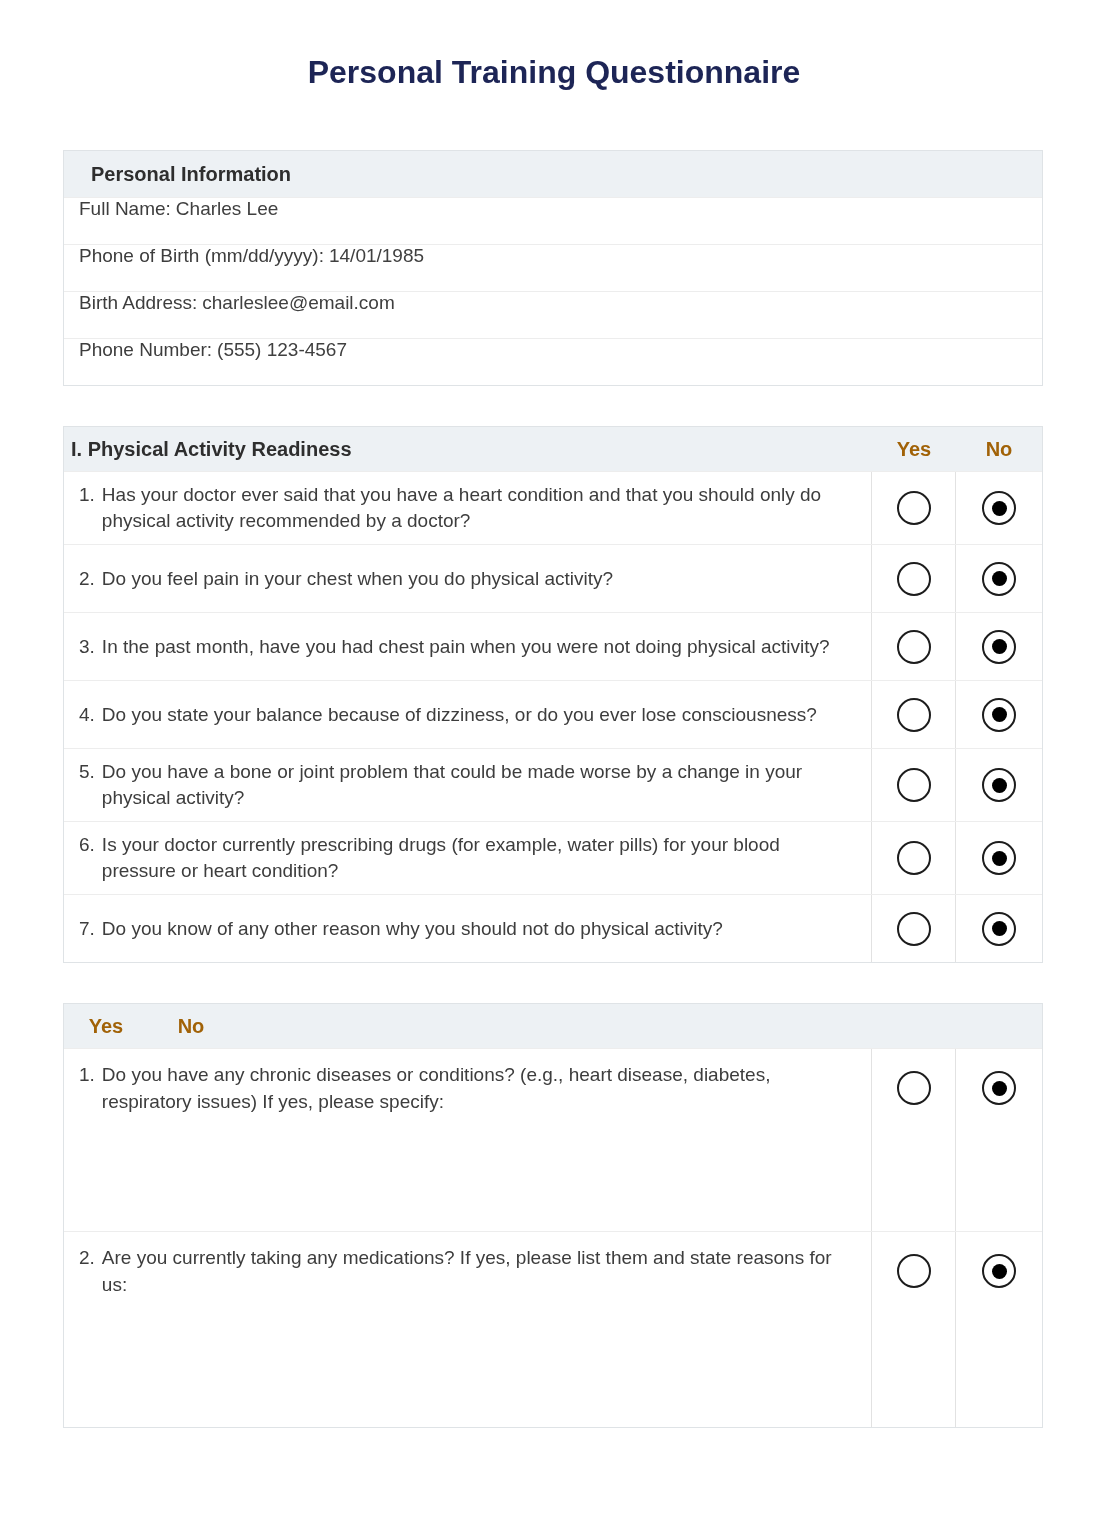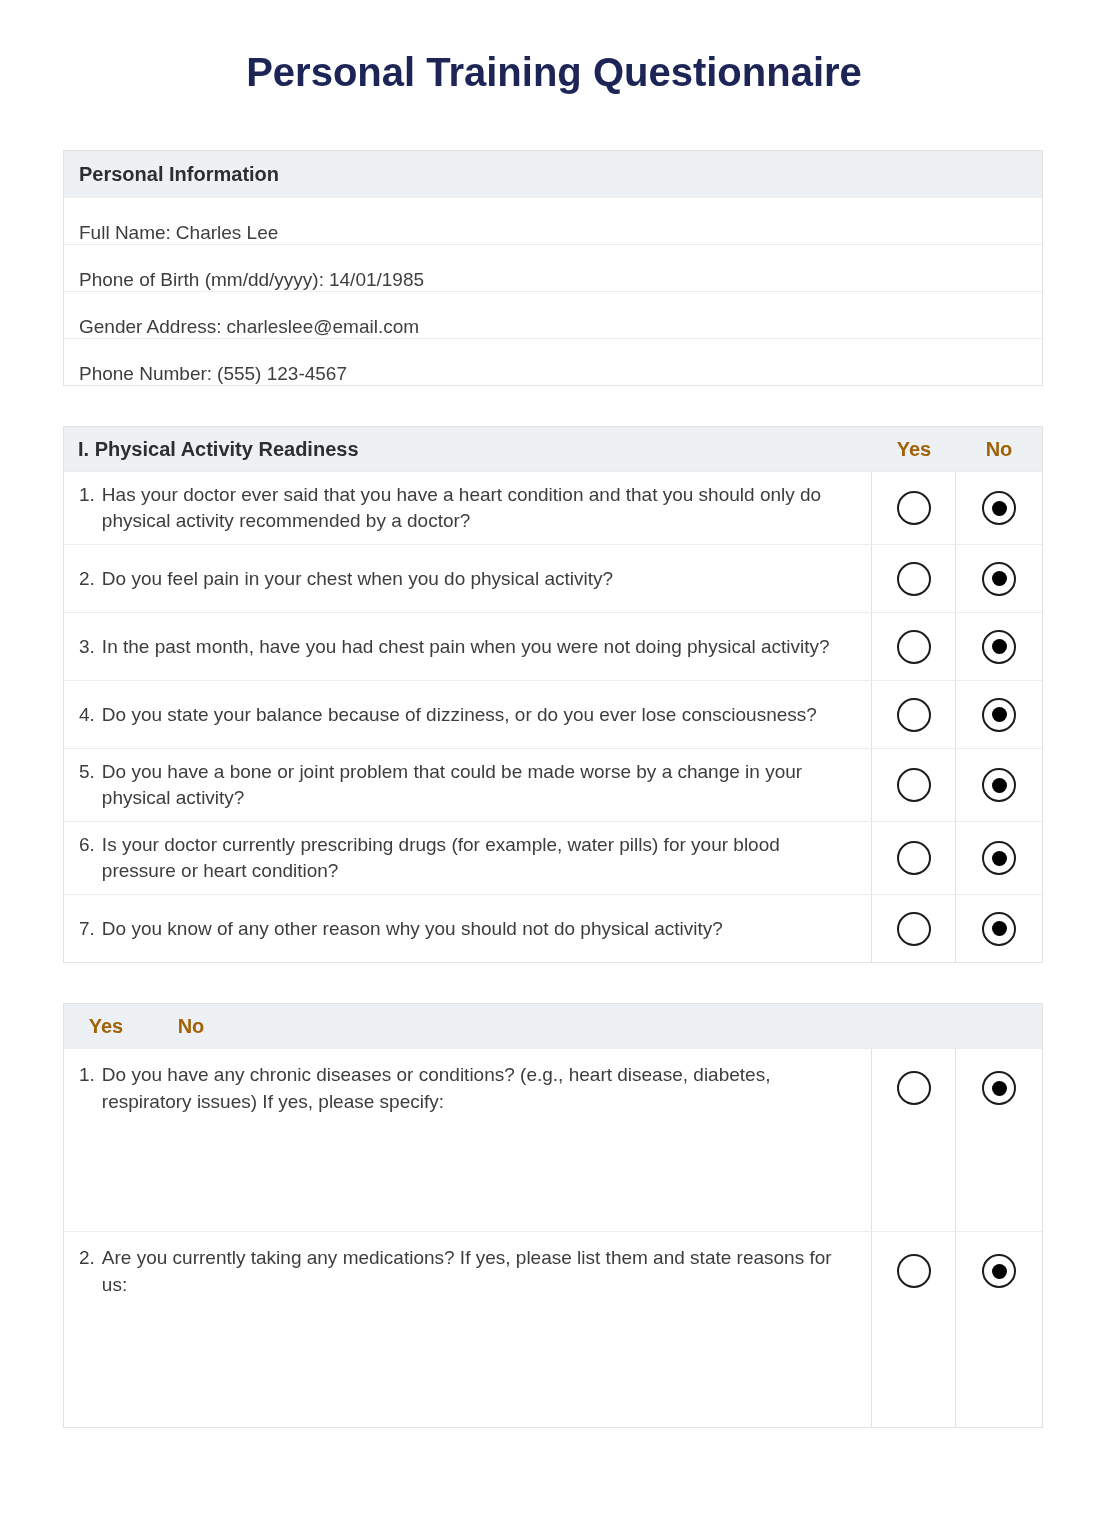--- a/index.html
+++ b/index.html
@@ -9,68 +9,68 @@
     font-family: "Liberation Sans", sans-serif;
     overflow: hidden;
     color: #3d3d3d;
   }
   .page { width: 1108px; height: 1536px; background: #ffffff; }
 
   .title {
     padding-top: 48px;
     height: 96px;
     text-align: center;
-    font-size: 40px;
+    font-size: 32px;
     line-height: 48px;
     font-weight: bold;
     color: #1d2556;
   }
 
   .card {
     margin-left: 63px;
     width: 980px;
     border: 1px solid #dfe3e6;
     background: #ffffff;
   }
 
   
   .info-card { margin-top: 54px; }
   .card-header {
     height: 46px;
     background: #edf1f4;
     display: flex;
     align-items: center;
-    padding-left: 15px;
+    padding-left: 27px;
     font-size: 20px;
     font-weight: bold;
     color: #2e2e2e;
   }
   .info-row {
     height: 47px;
     border-top: 1px solid #ededed;
     display: flex;
-    align-items: flex-end;
+    align-items: flex-start;
     padding-left: 15px;
     font-size: 19px;
     color: #3d3d3d;
     background: #ffffff;
   }
   .info-value { margin-left: 5px; color: #404040; }
 
   
   .q-table { margin-top: 40px; }
   .q-header {
     display: flex;
     height: 44px;
     background: #edf1f4;
     align-items: center;
   }
   .qh-title {
     flex: 1;
-    padding-left: 14px;
+    padding-left: 7px;
     font-size: 20px;
     font-weight: bold;
     color: #2e2e2e;
   }
   .qh-choice {
     text-align: center;
     font-size: 20px;
     font-weight: bold;
     color: #a16207;
   }
@@ -145,21 +145,21 @@
     </div>
     <div class="info-row">
       <span class="info-label">Full Name:</span>
       <span class="info-value">Charles Lee</span>
     </div>
     <div class="info-row">
       <span class="info-label">Phone of Birth (mm/dd/yyyy):</span>
       <span class="info-value">14/01/1985</span>
     </div>
     <div class="info-row">
-      <span class="info-label">Gender Address:</span>
+      <span class="info-label">Birth Address:</span>
       <span class="info-value">charleslee@email.com</span>
     </div>
     <div class="info-row">
       <span class="info-label">Phone Number:</span>
       <span class="info-value">(555) 123-4567</span>
     </div>
   </div>
 
   <div class="card q-table s1">
     <div class="q-header">

